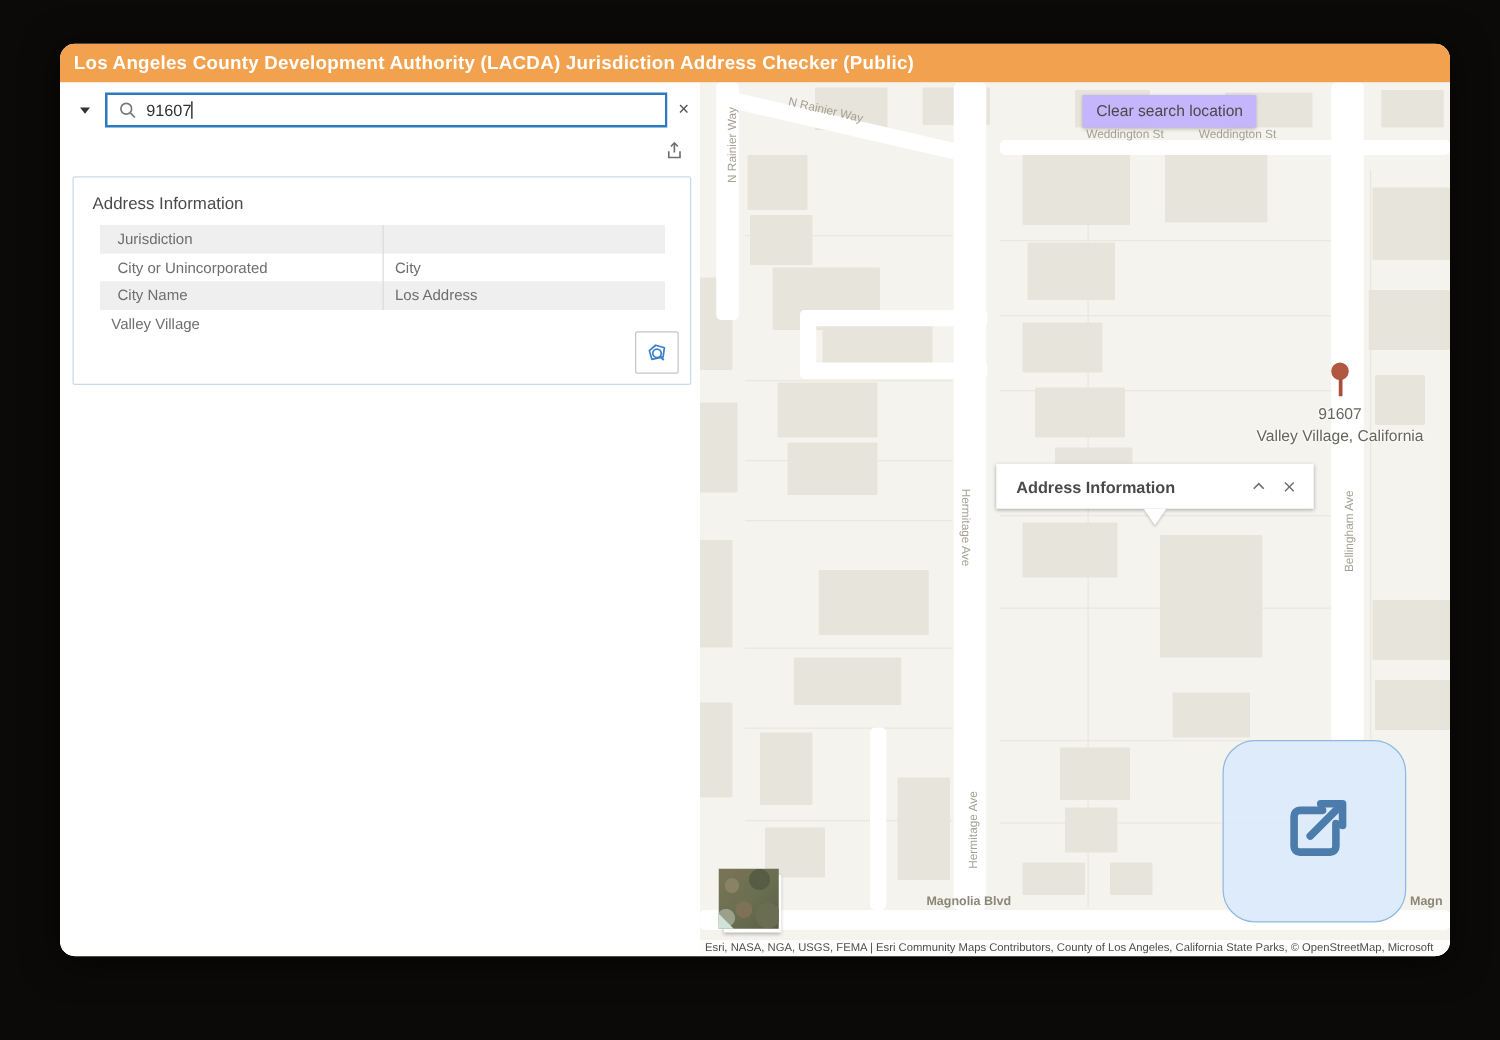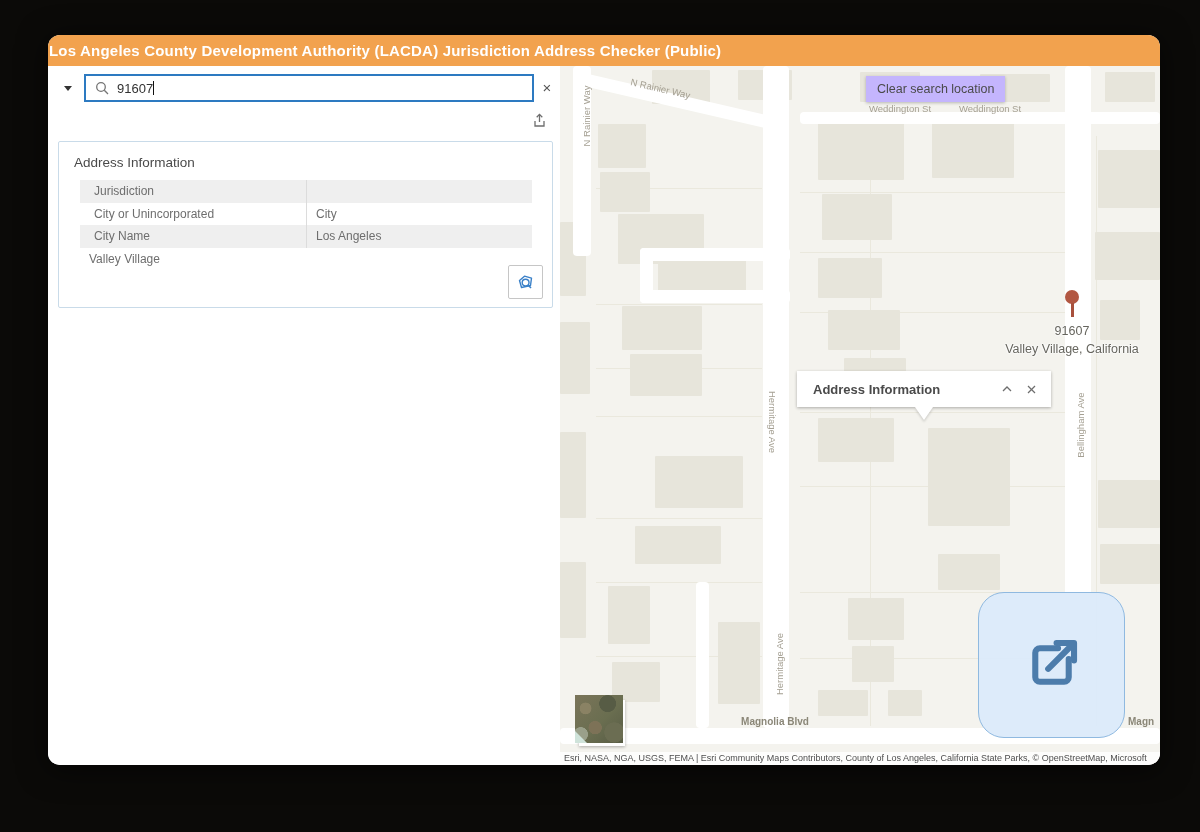--- a/index.html
+++ b/index.html
@@ -4,21 +4,21 @@
 <style>
   * { margin:0; padding:0; box-sizing:border-box; }
   html,body { width:1200px; height:832px; background:#0b0a08; font-family:"Liberation Sans", sans-serif; overflow:hidden; }
 
   .card { position:absolute; left:48px; top:35px; width:1112px; height:730px;
           background:#fff; border-radius:12px; overflow:hidden;
           box-shadow:0 4px 30px rgba(0,0,0,.6); }
 
   
   .hdr { height:31px; background:#F2A24E; color:#fff; font-size:15px; font-weight:bold;
-         line-height:31px; padding-left:1px; letter-spacing:.2px; }
+         line-height:31px; padding-left:11px; letter-spacing:.2px; }
 
   .body { display:flex; height:699px; }
 
   
   .lpanel { position:relative; width:512px; background:#fff; flex:none; }
 
   .dd-caret { position:absolute; left:9px; top:8px; width:22px; height:28px; border:none; background:#fff;
               display:flex; align-items:center; justify-content:center; cursor:pointer; }
   .dd-caret .tri { width:0; height:0; border-left:4.5px solid transparent; border-right:4.5px solid transparent;
                    border-top:5px solid #333; }
@@ -145,21 +145,21 @@
         <div class="info-table">
           <div class="irow odd">
             <span class="k">Jurisdiction</span>
           </div>
           <div class="irow">
             <span class="k">City or Unincorporated</span>
             <span class="v">City</span>
           </div>
           <div class="irow odd">
             <span class="k">City Name</span>
-            <span class="v">Los Angeles</span>
+            <span class="v">Los Address</span>
           </div>
           <div class="irow">
             <span class="v">Valley Village</span>
           </div>
         </div>
         <button class="zoomto-btn">
           <svg width="19" height="19" viewBox="0 0 19 19">
             <path d="M3.5 7.5 L8.5 3.2 L15.5 5.2 L14.5 12.5 L5.5 14.5 Z" fill="none" stroke="#3A80C8" stroke-width="1.4" stroke-linejoin="round"></path>
             <circle cx="9.6" cy="9.6" r="3.4" fill="#fff" stroke="#3A80C8" stroke-width="1.4"></circle>
             <line x1="12.2" y1="12.2" x2="15" y2="15" stroke="#3A80C8" stroke-width="1.6"></line>

